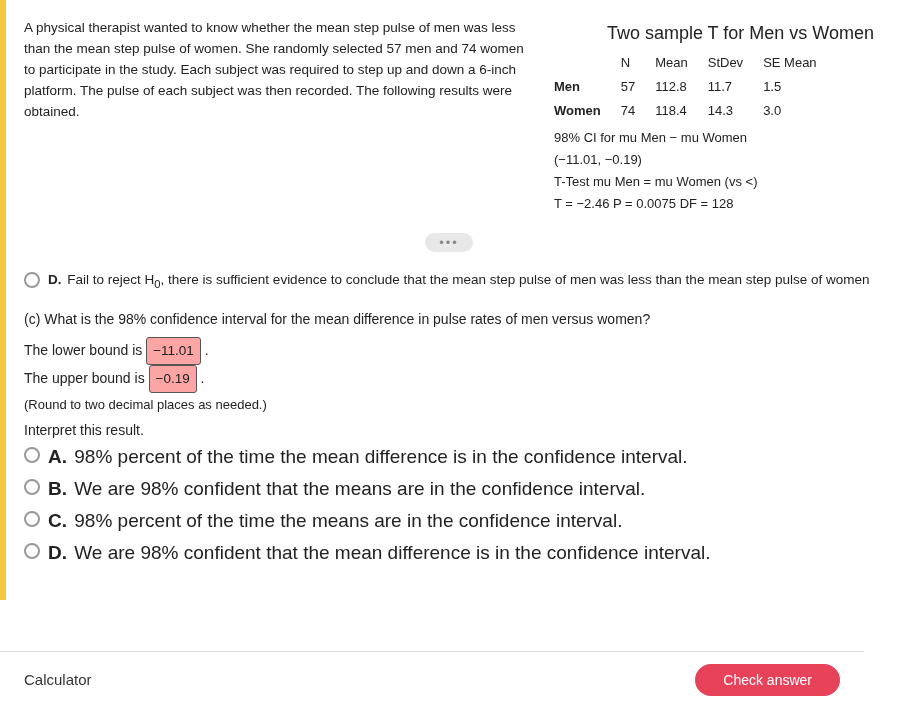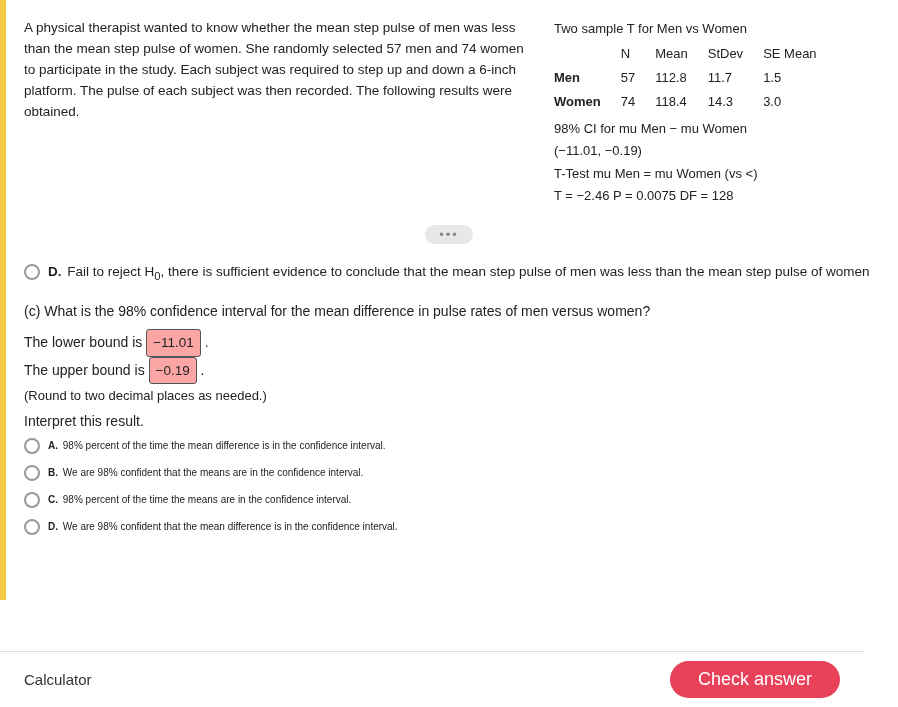--- a/index.html
+++ b/index.html
@@ -32,22 +32,22 @@
     }
 
     .stats-table-block {
       flex: 0 0 auto;
       min-width: 320px;
       font-size: 13px;
       line-height: 1.7;
     }
 
     .stats-title {
-      text-align: left;
-      font-size: 13px;
+      text-align: right;
+      font-size: 18px;
       margin-bottom: 2px;
     }
 
     .stats-table {
       border-collapse: collapse;
       font-size: 13px;
       margin-bottom: 4px;
     }
 
     .stats-table td {
@@ -137,23 +137,23 @@
     }
 
     .options-list {
       display: flex;
       flex-direction: column;
       gap: 10px;
     }
 
     .option-item {
       display: flex;
-      align-items: center;
+      align-items: flex-start;
       gap: 8px;
-      font-size: 10px;
+      font-size: 19px;
       cursor: pointer;
     }
 
     .option-item .radio-circle {
       margin-top: 1px;
     }
 
     .option-label {
       font-weight: bold;
       margin-right: 2px;
@@ -194,21 +194,21 @@
       font-size: 14px;
       cursor: pointer;
     }
 
     .btn-check {
       border: none;
       background: #e8425a;
       color: #fff;
       border-radius: 20px;
       padding: 8px 28px;
-      font-size: 18px;
+      font-size: 14px;
       cursor: pointer;
       font-weight: 500;
     }
 
     .left-bar {
       position: absolute;
       left: 0;
       top: 0;
       width: 6px;
       height: 600px;

